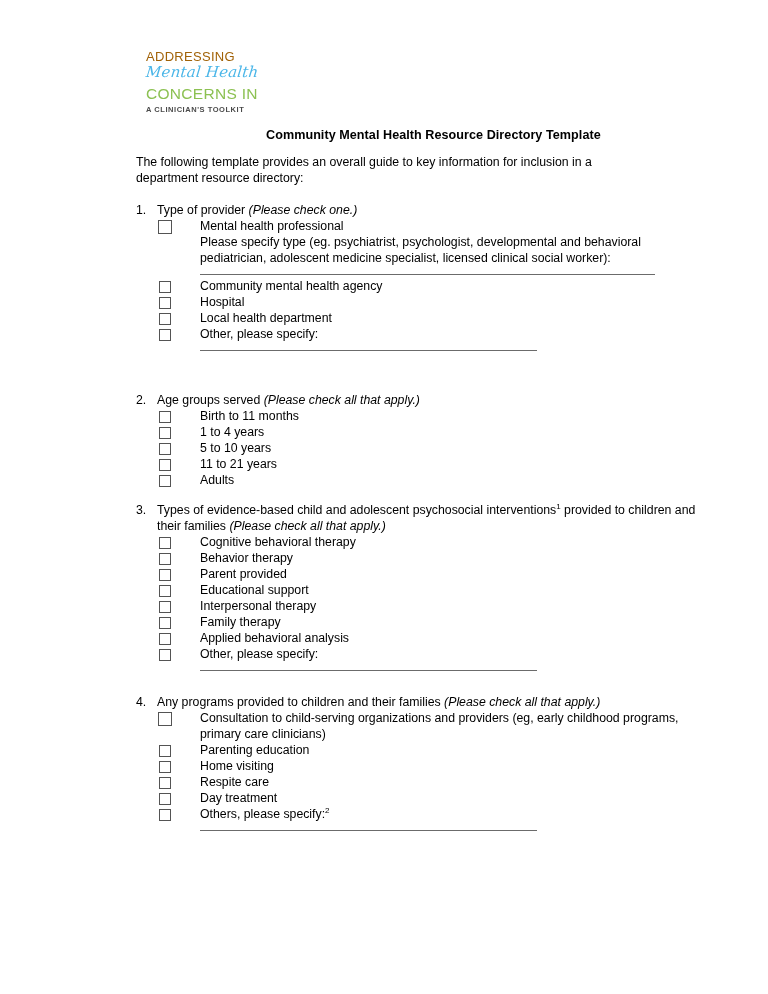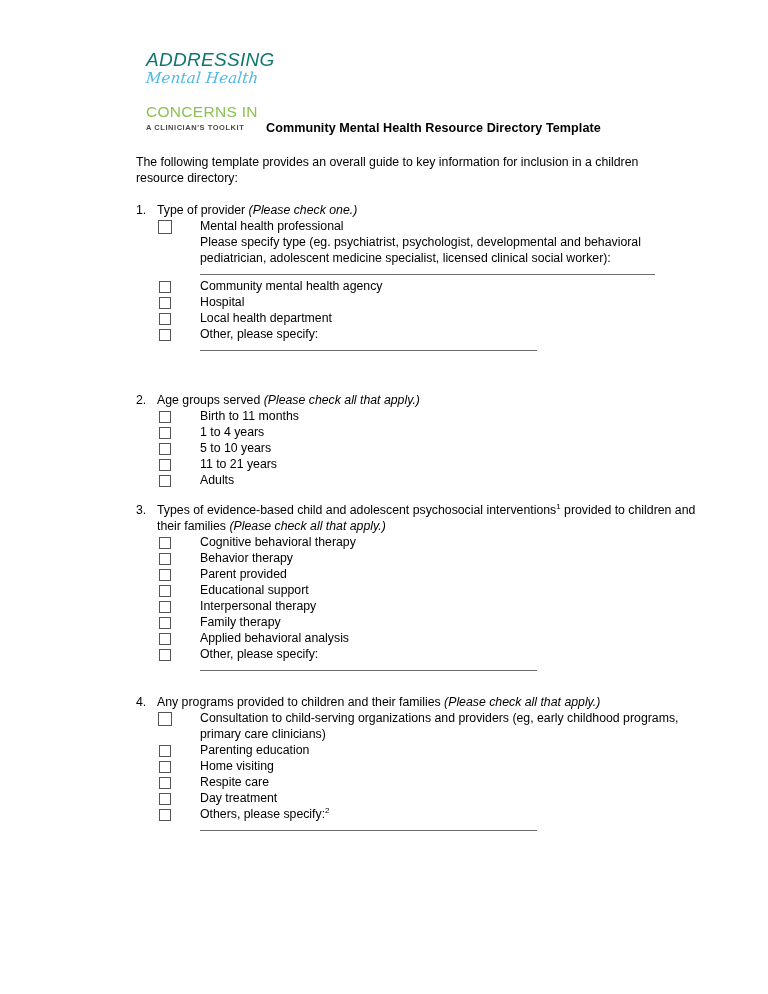--- a/index.html
+++ b/index.html
@@ -24,62 +24,61 @@
 
   
   .logo {
     position: absolute;
     left: 146px;
     top: 50px;
     width: 120px;
     line-height: 1;
   }
   .logo-line1 {
-    font-size: 19px;
+    font-size: 13px;
     letter-spacing: 0.3px;
-    color: #0f766e;
+    color: #a16207;
     font-weight: 400;
-    font-style: italic;
   }
   .logo-line2 {
     font-size: 15px;
     color: #4bb6e8;
     font-style: italic;
     font-family: "DejaVu Serif", serif;
     letter-spacing: 0.2px;
     margin-top: 2px;
     transform: skewX(-6deg);
     transform-origin: left center;
   }
   .logo-line3 {
     font-size: 15.5px;
     letter-spacing: 0.3px;
     color: #8cc152;
-    margin-top: 18px;
+    margin-top: 6px;
   }
   .logo-line4 {
     font-size: 15.5px;
     letter-spacing: 0.3px;
     color: #5c5cc0;
     font-weight: 700;
     margin-top: 2px;
   }
   .logo-line5 {
     font-size: 7.5px;
     letter-spacing: 0.55px;
     color: #4a4a4a;
     font-weight: 700;
     margin-top: 4px;
   }
 
   
   .doc-title {
     position: absolute;
     left: 266px;
-    top: 121px;
+    top: 128px;
     font-size: 12.6px;
     font-weight: 700;
     letter-spacing: 0.05px;
     white-space: nowrap;
   }
 
   
   .intro {
     position: absolute;
     left: 136px;
@@ -168,21 +167,21 @@
 
   <div class="logo">
     <div class="logo-line1">ADDRESSING</div>
     <div class="logo-line2">Mental Health</div>
     <div class="logo-line3">CONCERNS IN</div>
     <div class="logo-line5">A CLINICIAN'S TOOLKIT</div>
   </div>
 
   <div class="doc-title">Community Mental Health Resource Directory Template</div>
 
-  <div class="intro">The following template provides an overall guide to key information for inclusion in a children resource directory:</div>
+  <div class="intro">The following template provides an overall guide to key information for inclusion in a department resource directory:</div>
 
   <div class="question" style="top:203px;">
     <div class="q-head">
       <span class="q-num">1.</span><span>Type of provider </span><em>(Please check one.)</em>
     </div>
     <div class="options">
       <div class="opt">
         <span class="checkbox big"></span>
         <span class="opt-label">Mental health professional</span>
       </div>

